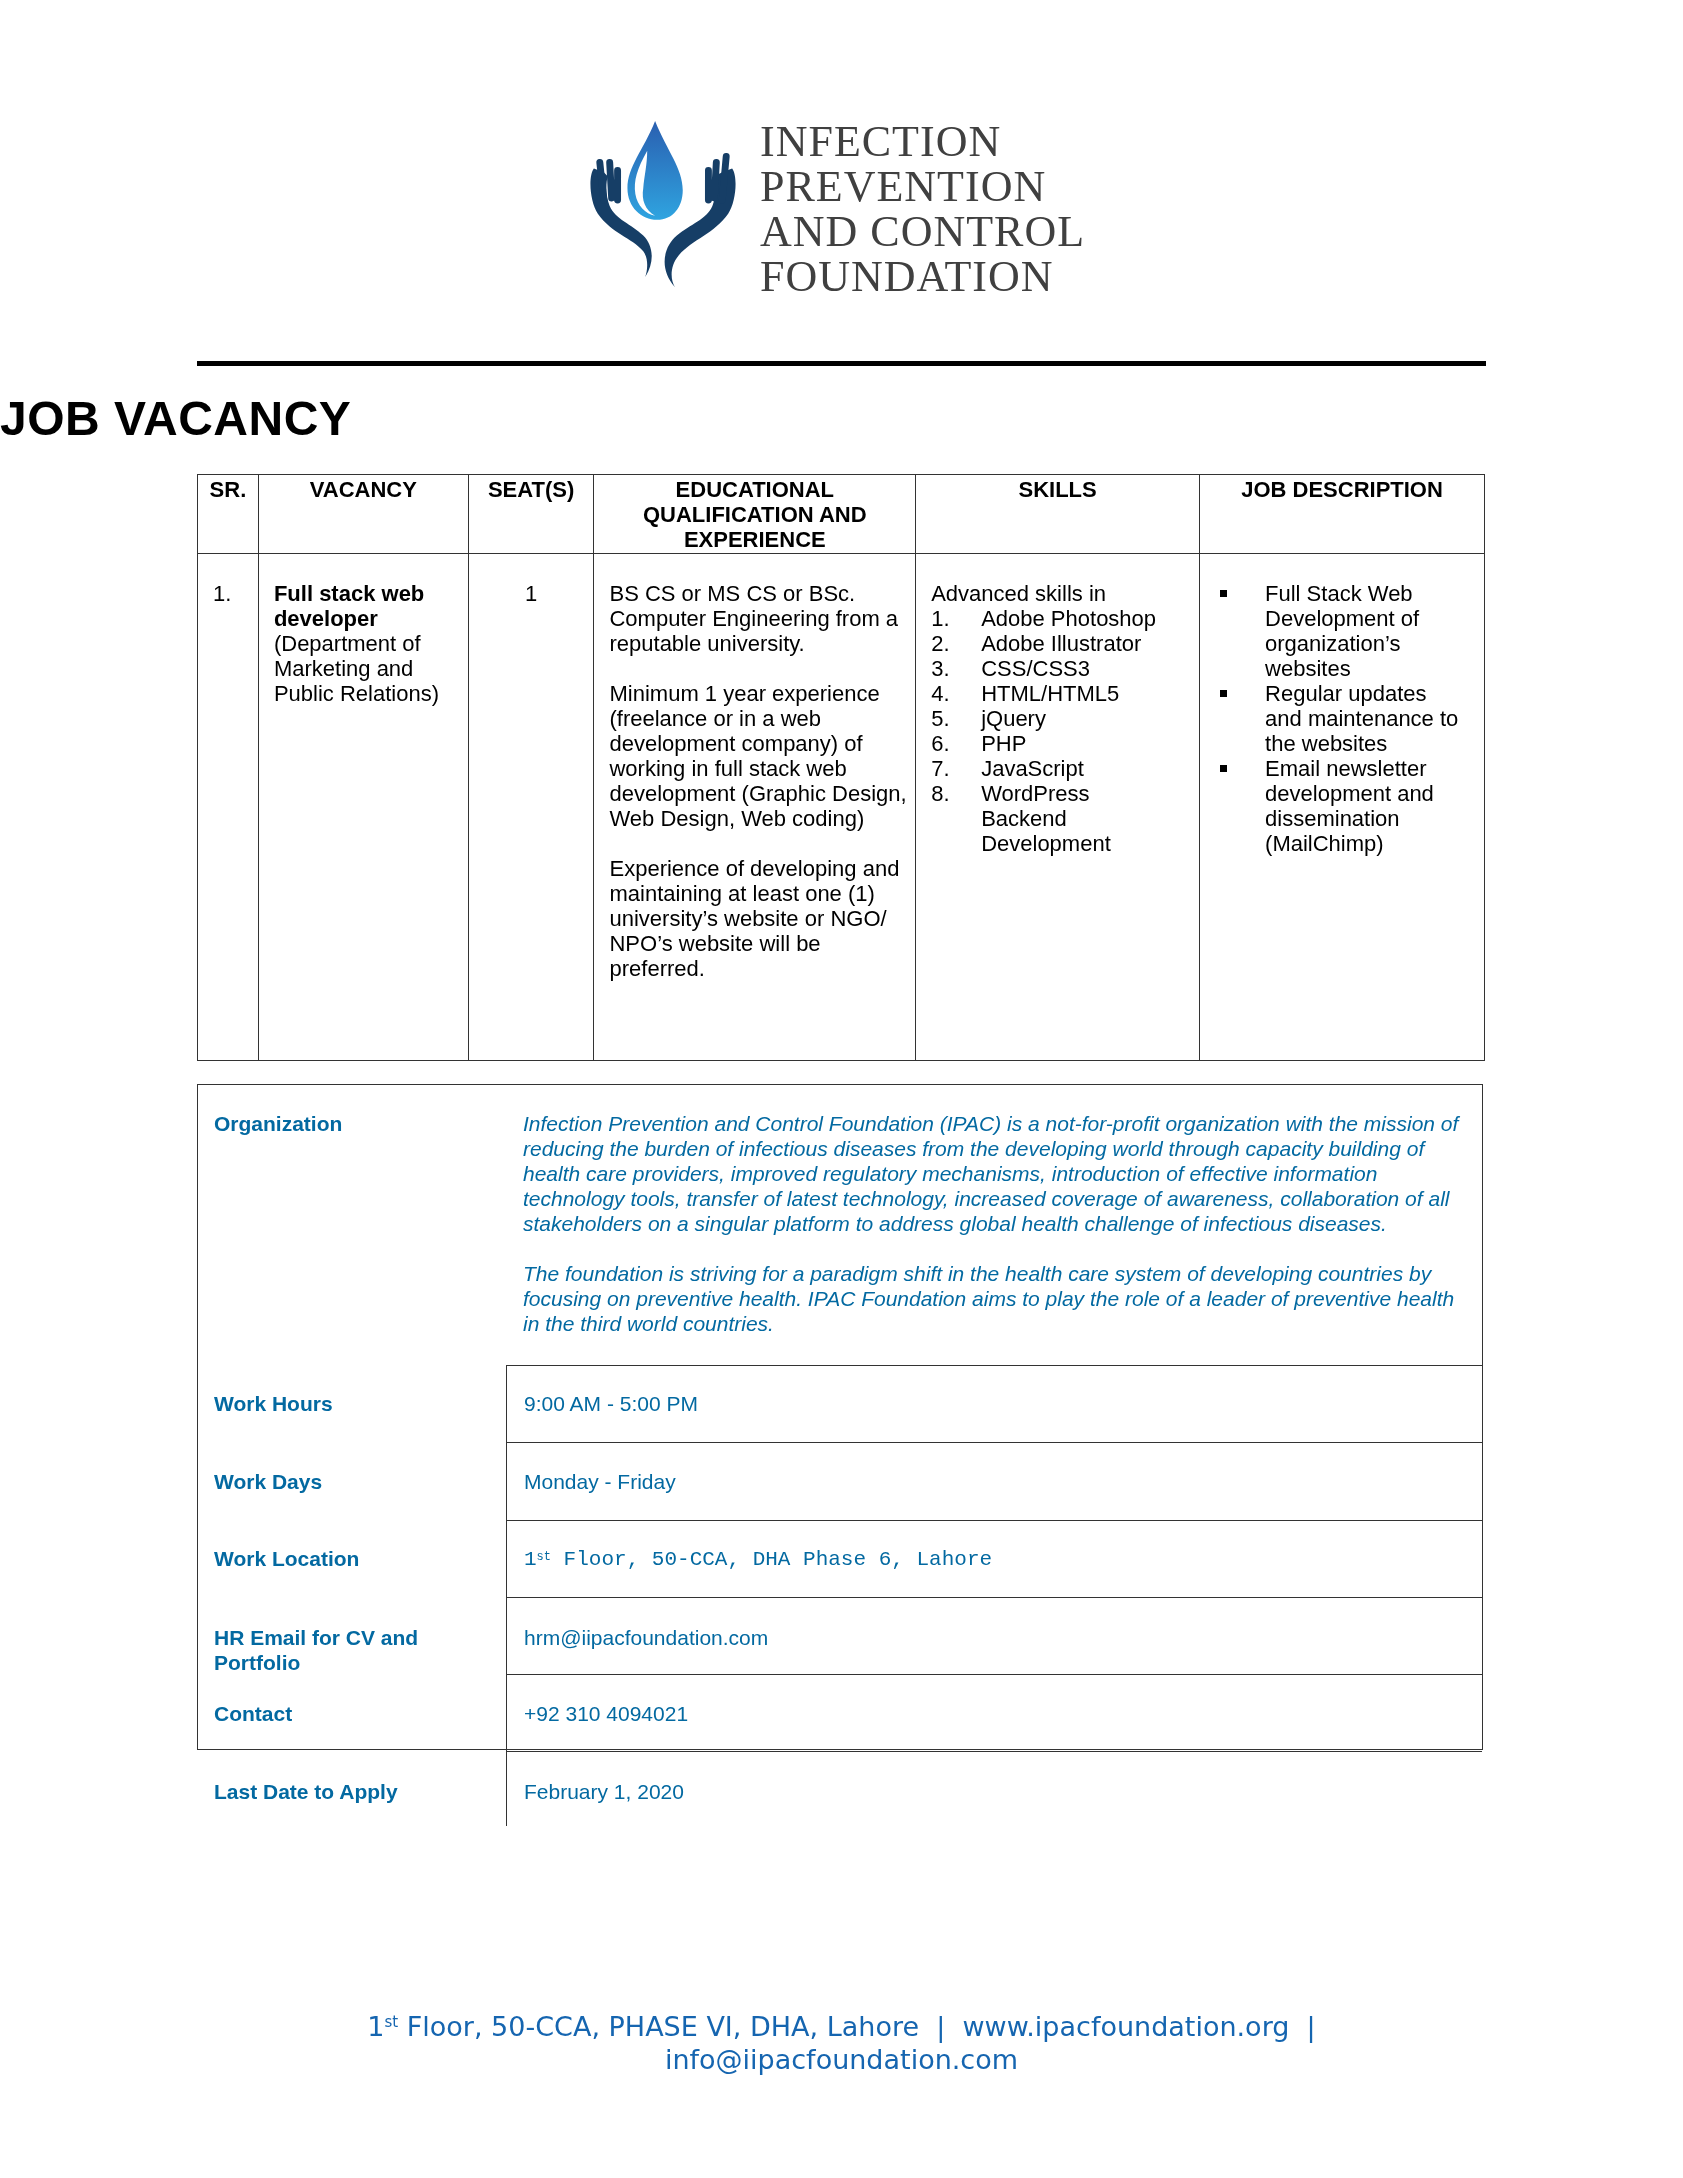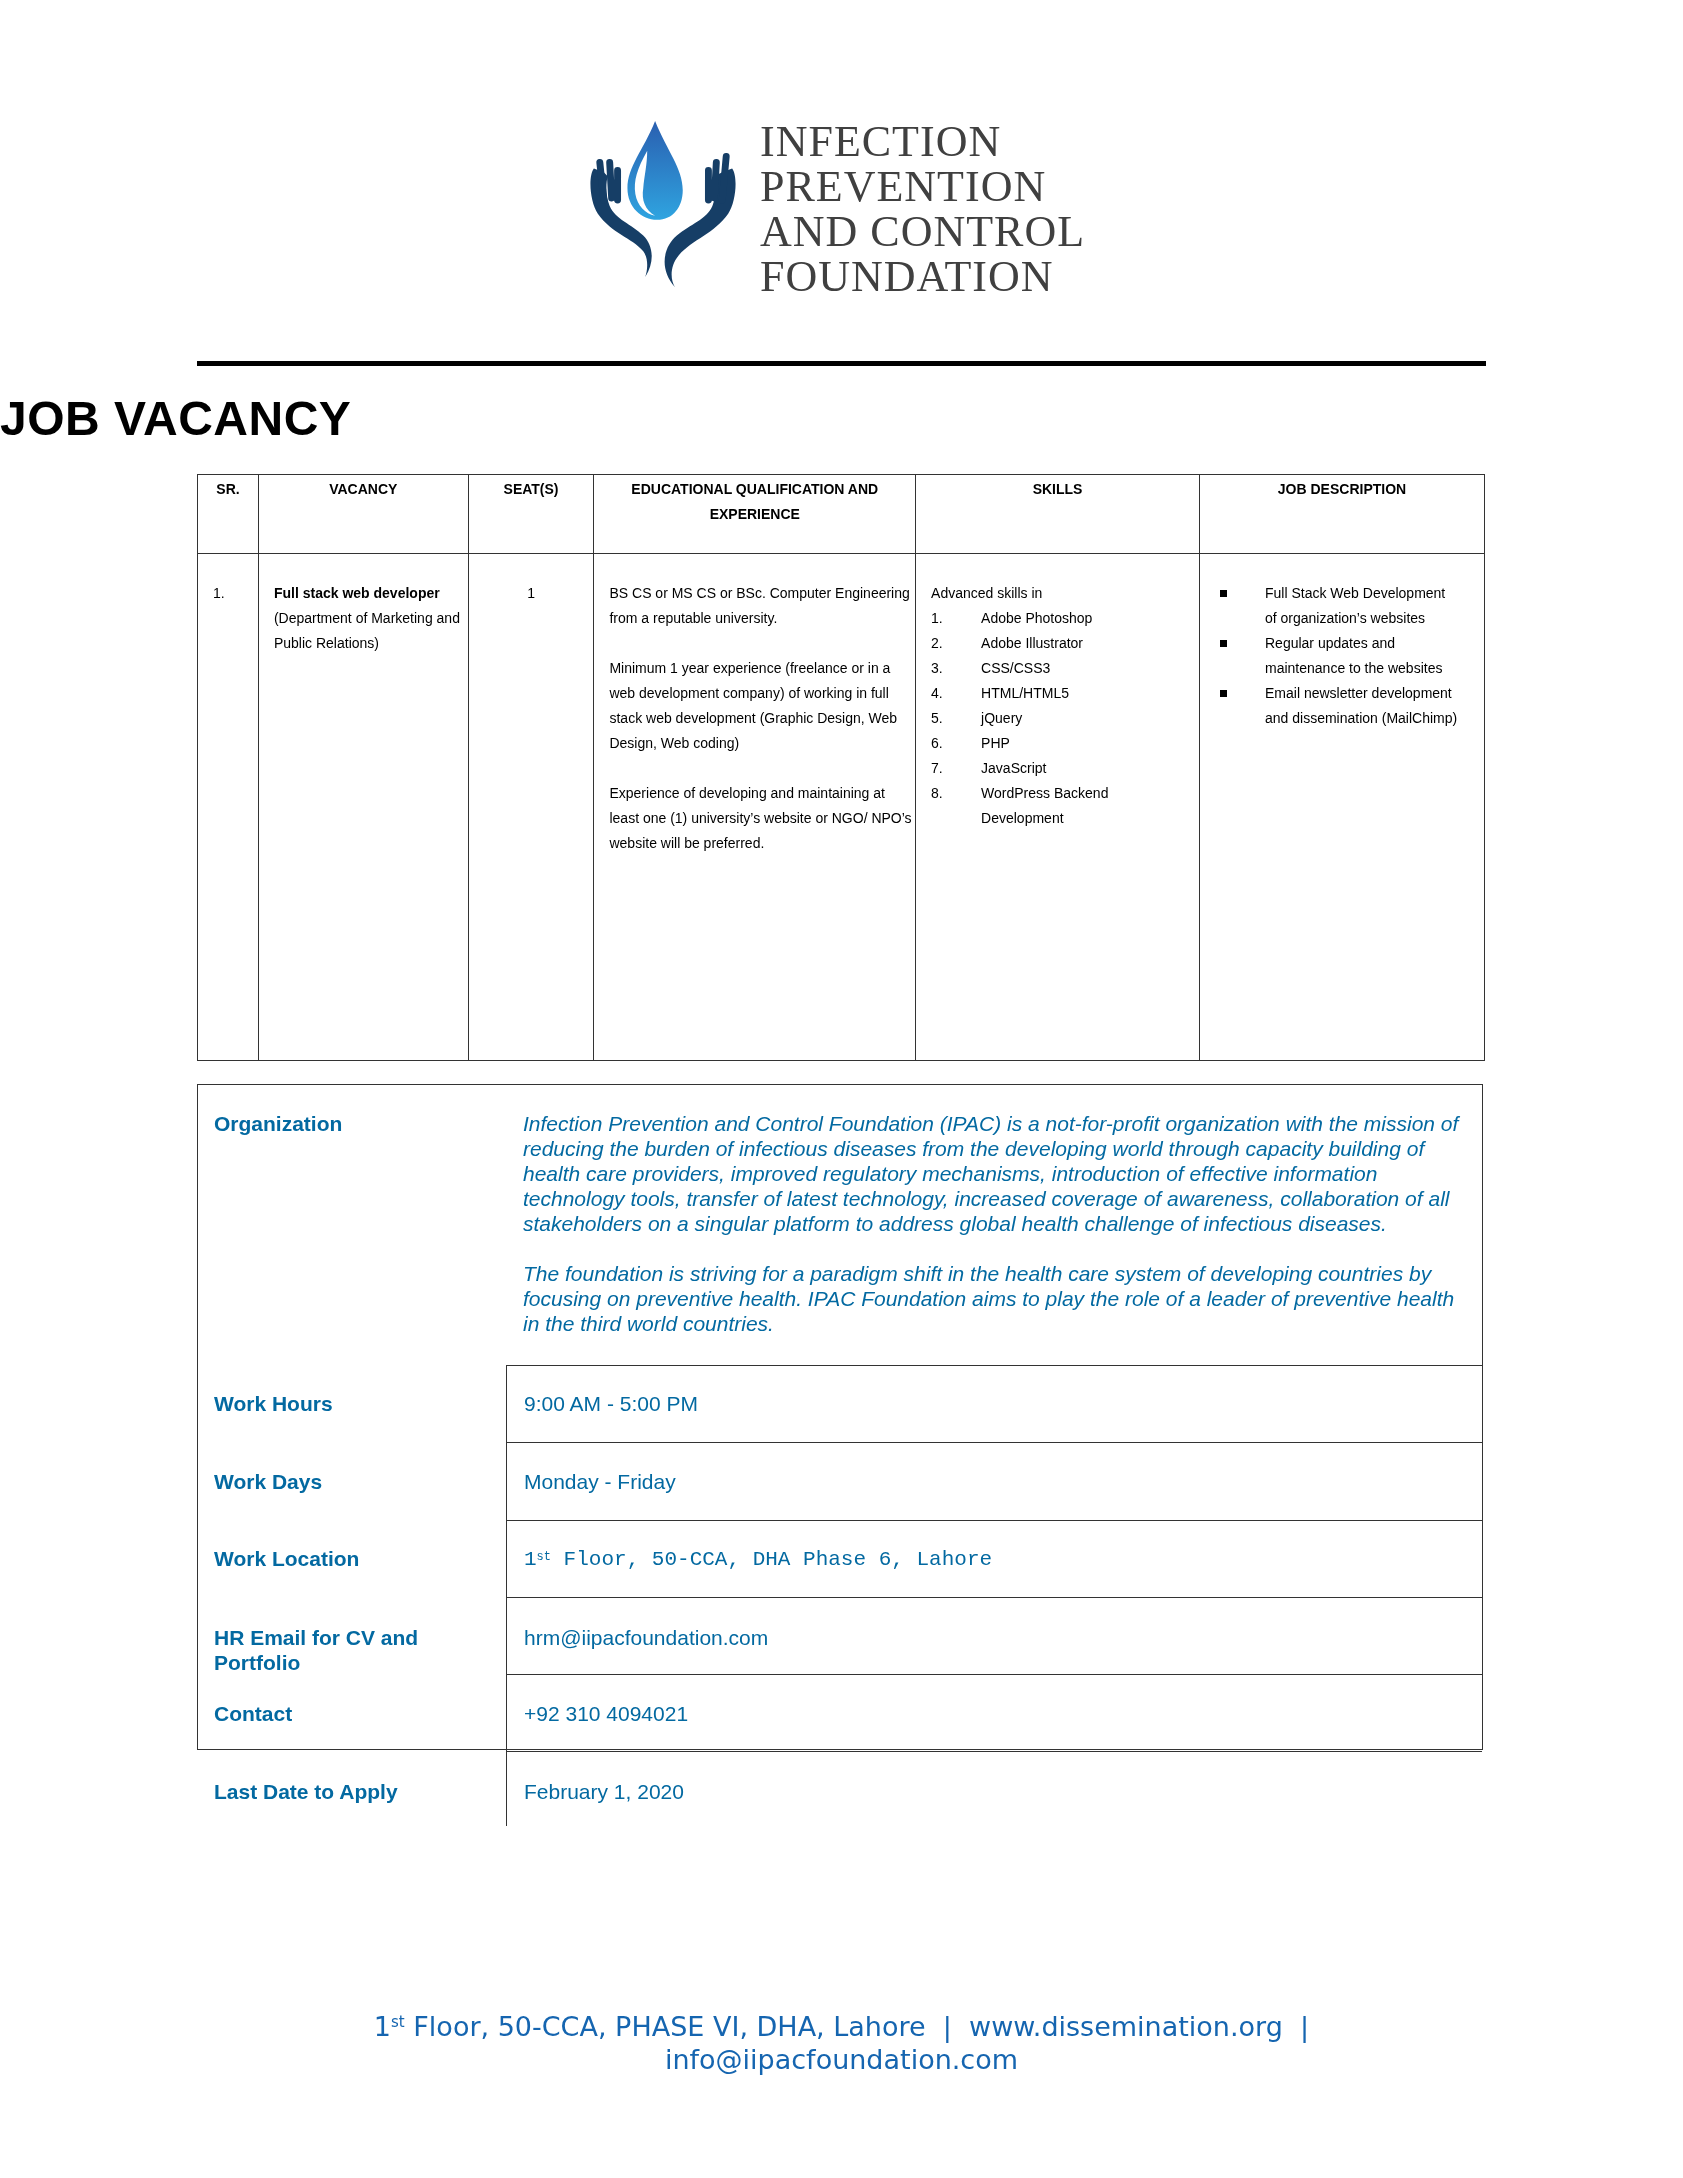--- a/index.html
+++ b/index.html
@@ -13,21 +13,21 @@
   .logo-text { position:absolute; left:176px; top:8px; font-family:Liberation Serif, serif;
                color:#404040; font-size:44px; line-height:45px; letter-spacing:1px; white-space:nowrap; }
 
   .rule { left:197px; top:361px; width:1289px; height:5px; background:#000; }
 
   .title { left:0; width:1683px; top:391px; text-align:left; font-weight:bold;
            font-size:48px; letter-spacing:0.5px; }
 
   
   table.vac { position:absolute; left:197px; top:474px; width:1288px; border-collapse:collapse;
-              font-size:14px; line-height:25px; }
+              font-size:22px; line-height:25px; }
   table.vac th, table.vac td { border:1.5px solid #333; vertical-align:top; padding:0; }
   table.vac th { font-weight:bold; text-align:center; height:76px; padding-top:2px; }
   table.vac td { height:479px; padding-top:27px; }
   .c-sr{width:61px} .c-vac{width:210px} .c-seat{width:126px} .c-edu{width:322px} .c-sk{width:284px} .c-job{width:285px}
   td.sr { padding-left:15px !important; }
   td.vac-cell { padding-left:15px !important; padding-right:8px; }
   td.seat { text-align:center; }
   td.edu { padding-left:15px !important; padding-right:8px; }
   td.edu p { margin:0 0 25px 0; }
   td.skills { padding-left:15px !important; }
@@ -215,18 +215,18 @@
   <div class="det-label" style="top:694px">Last Date to Apply</div>
   <div class="det-box" style="top:666px;height:75px;">
     <div class="det-val" style="top:27px">February 1, 2020</div>
   </div>
 </div>
 
 <div class="abs footer">
   <div>
     <span>1</span><sup>st</sup><span> Floor, 50-CCA, PHASE VI, DHA, Lahore</span>
     &nbsp;<span>|</span>&nbsp;
-    <span>www.dissemination.org</span>
+    <span>www.ipacfoundation.org</span>
     &nbsp;<span>|</span>
   </div>
   <div><a>info@iipacfoundation.com</a></div>
 </div>
 
 
 </body></html>

